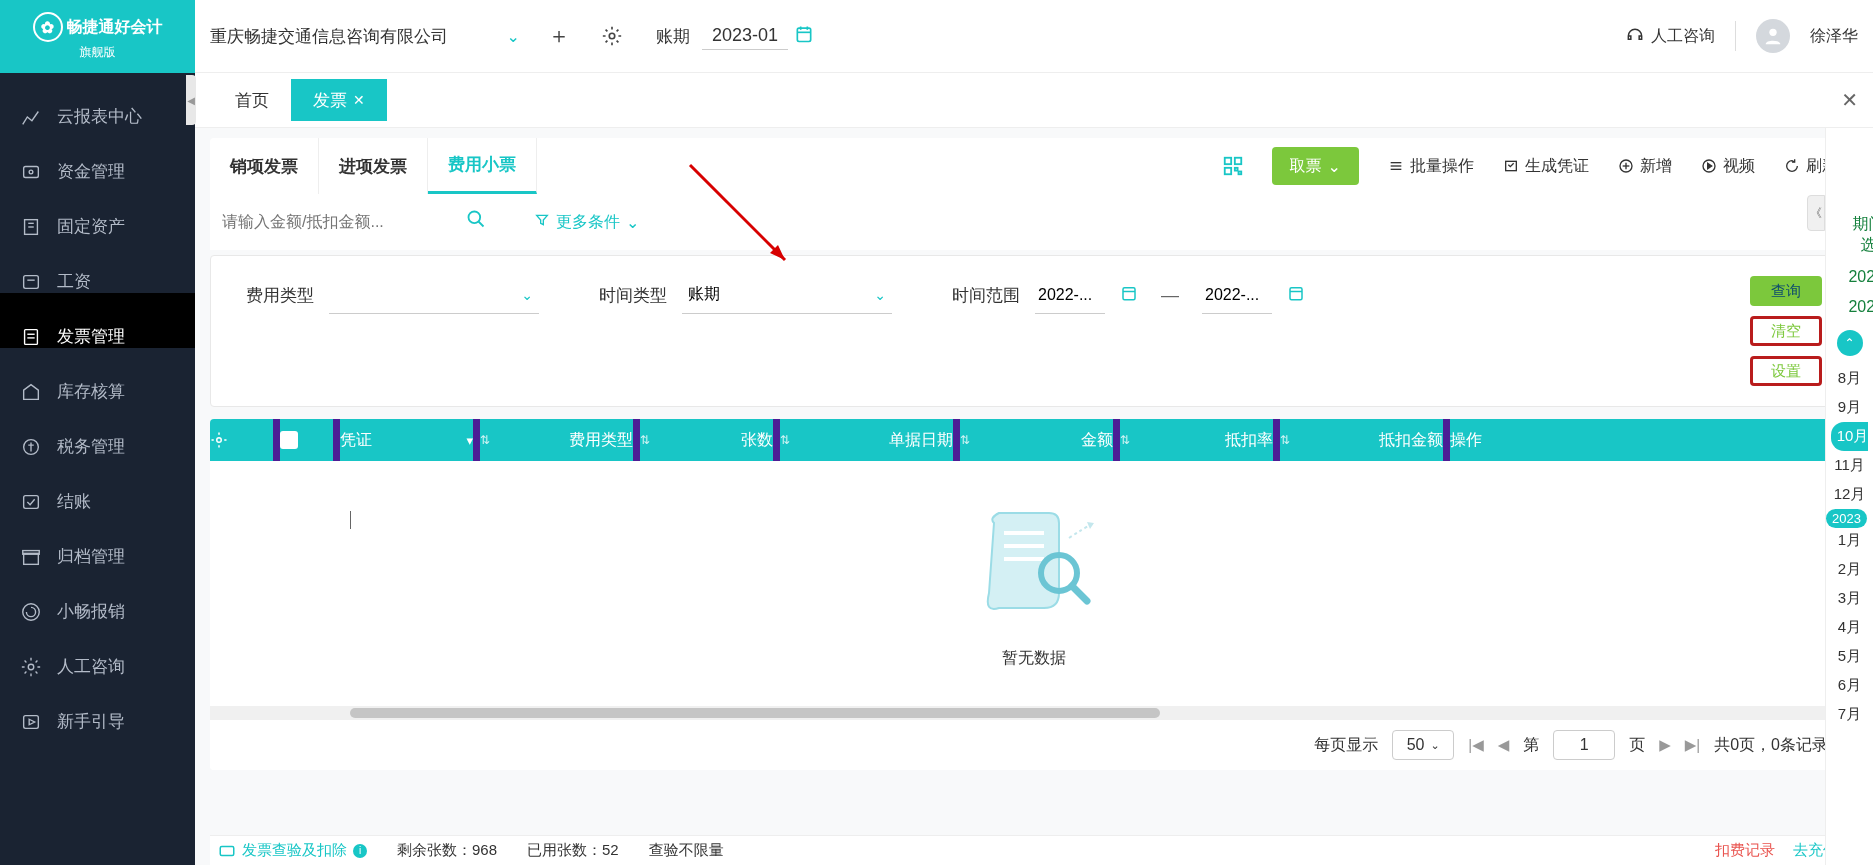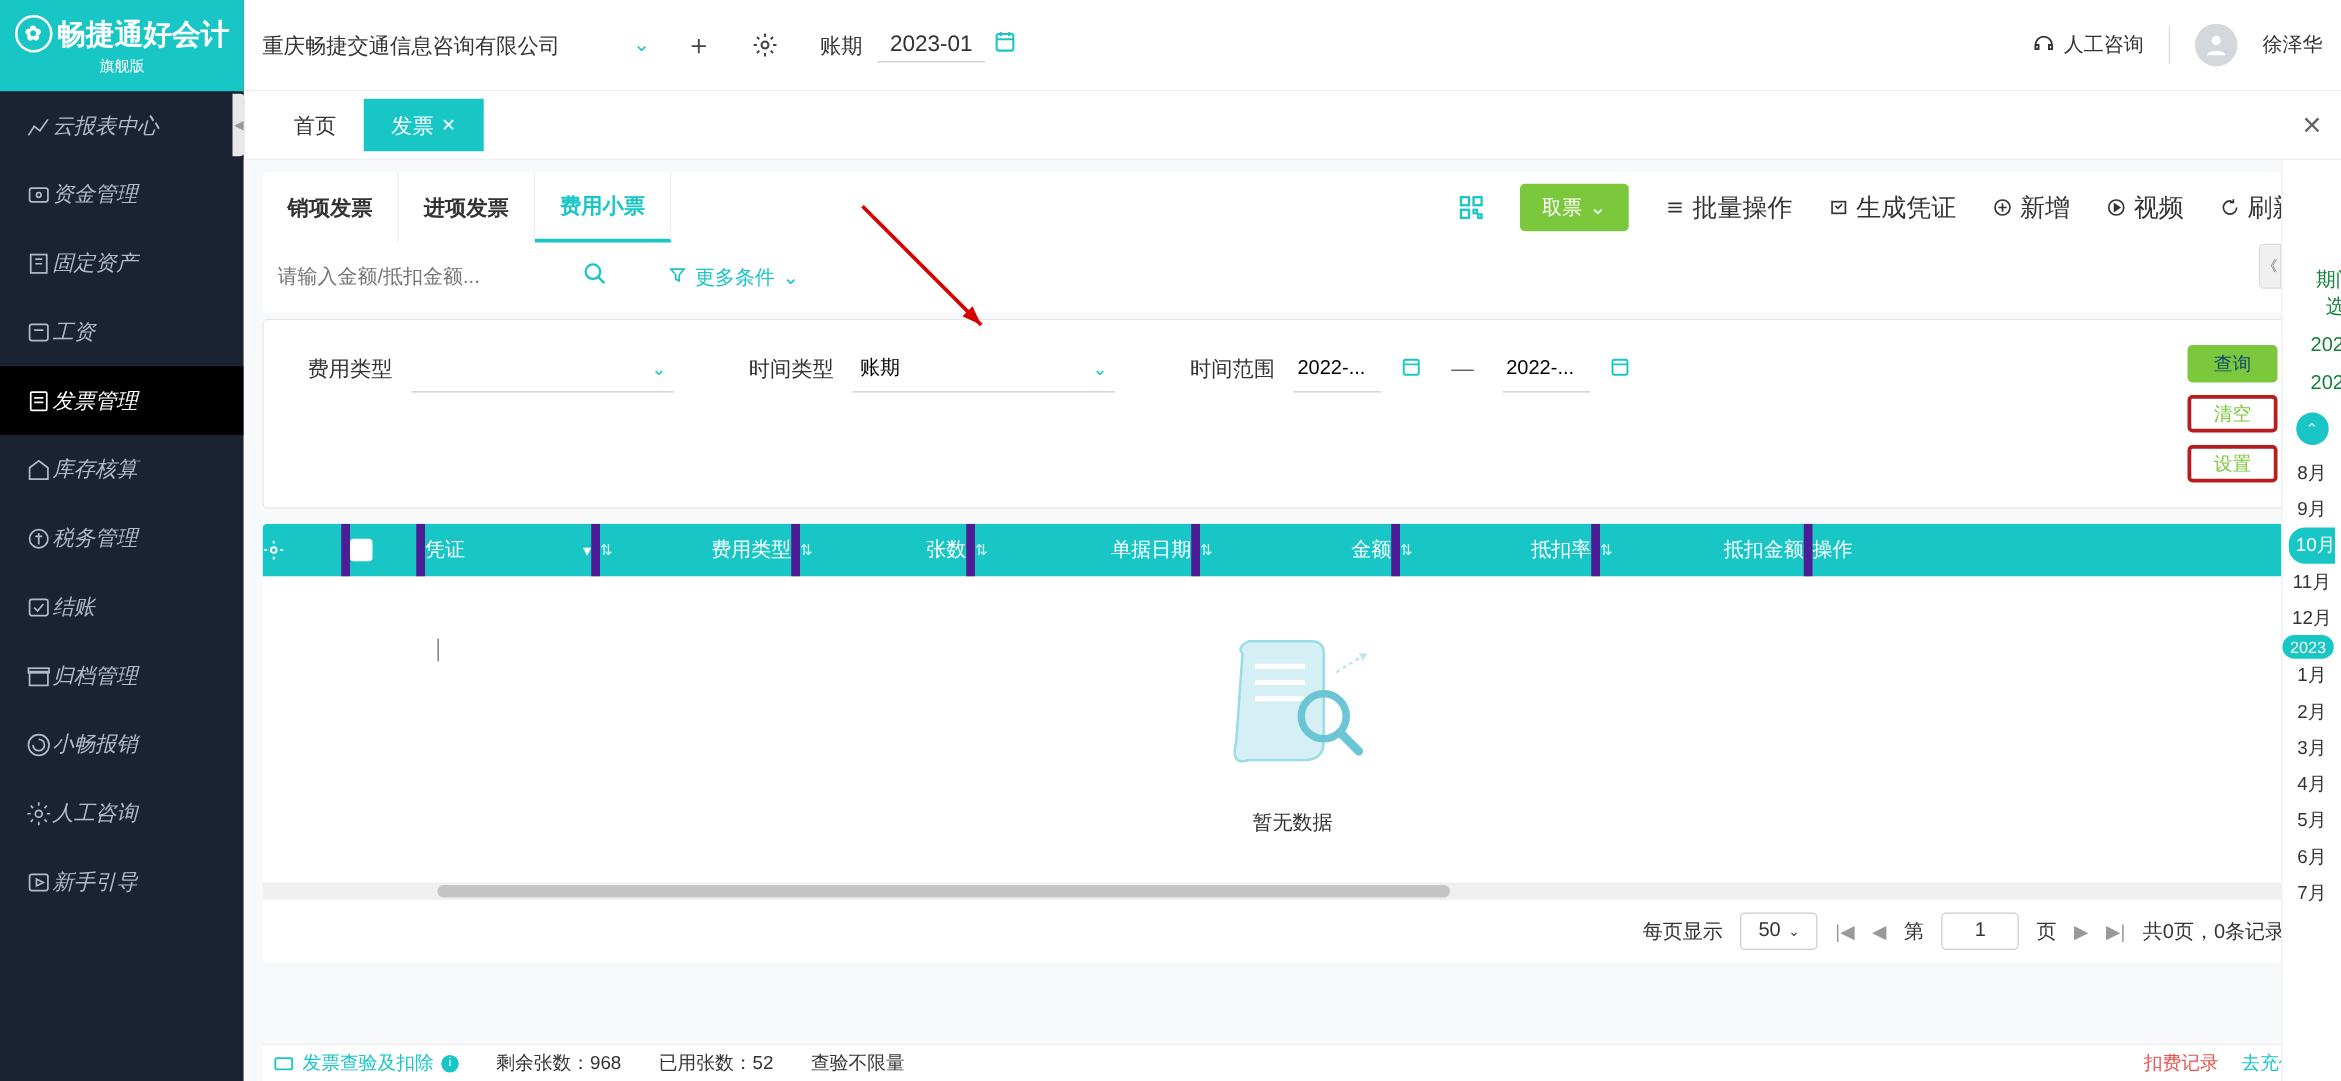--- a/index.html
+++ b/index.html
@@ -46,36 +46,36 @@
       height: 30px;
       border: 2px solid #fff;
       border-radius: 50%;
       display: flex;
       align-items: center;
       justify-content: center;
       font-size: 16px;
       font-weight: bold;
     }
     .logo-text {
-      font-size: 23px;
+      font-size: 16px;
       font-weight: bold;
     }
     .logo-sub {
       font-size: 12px;
       margin-top: 2px;
     }
     .nav-item {
       display: flex;
-      align-items: center;
+      align-items: flex-end;
       height: 55px;
       padding-left: 20px;
+      gap: 15px;
       font-size: 17px;
       cursor: pointer;
       color: #b3bbc8;
-      font-style: italic;
     }
     .nav-item.active {
       background: #000;
       color: #fff;
     }
     .nav-icon {
       width: 22px;
       height: 22px;
       display: flex;
       align-items: center;
@@ -271,21 +271,21 @@
       display: flex;
       align-items: center;
       gap: 6px;
       font-size: 16px;
       cursor: pointer;
     }
     .tool-link {
       display: flex;
       align-items: center;
       gap: 5px;
-      font-size: 20px;
+      font-size: 16px;
       color: #333;
       cursor: pointer;
     }
     .tool-link .ico {
       width: 18px;
       height: 18px;
       display: flex;
       align-items: center;
       justify-content: center;
     }

